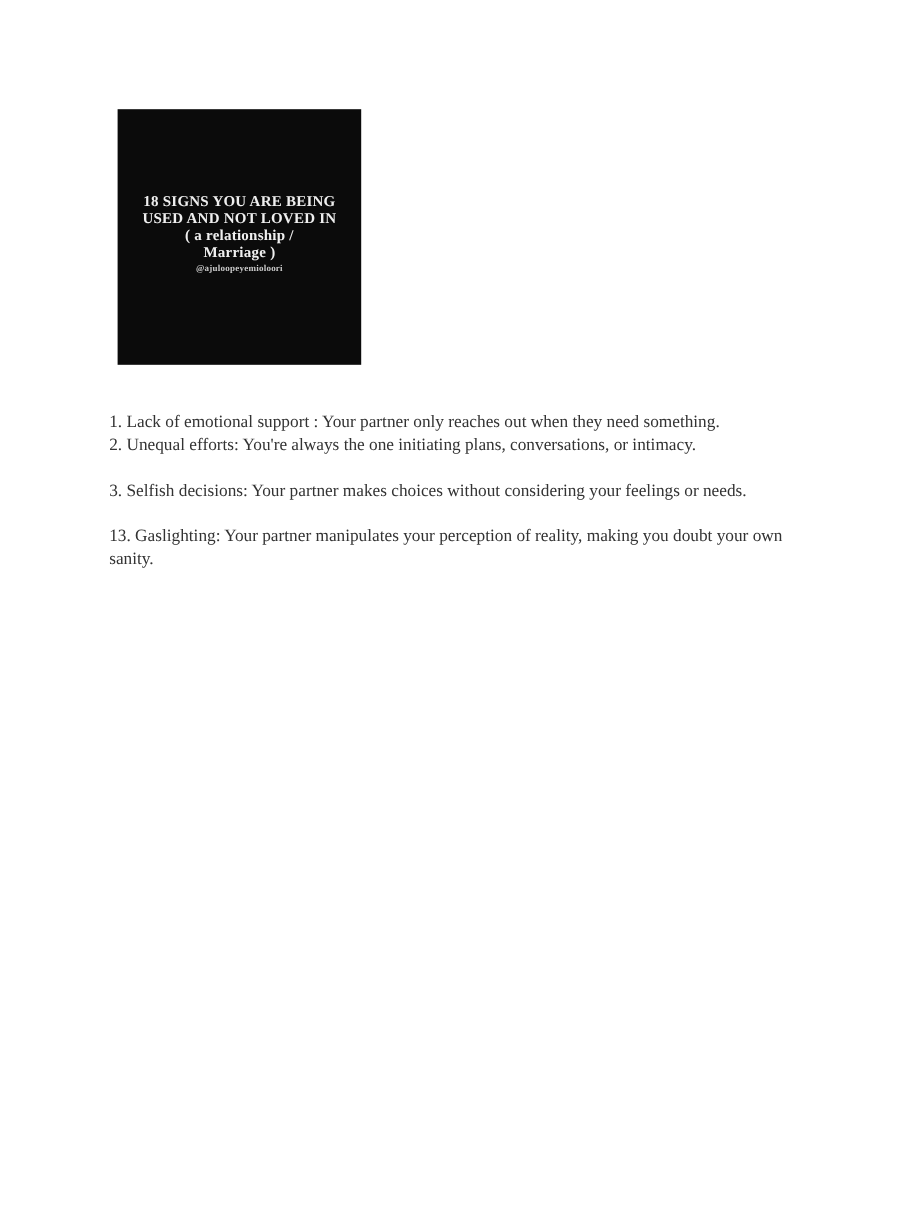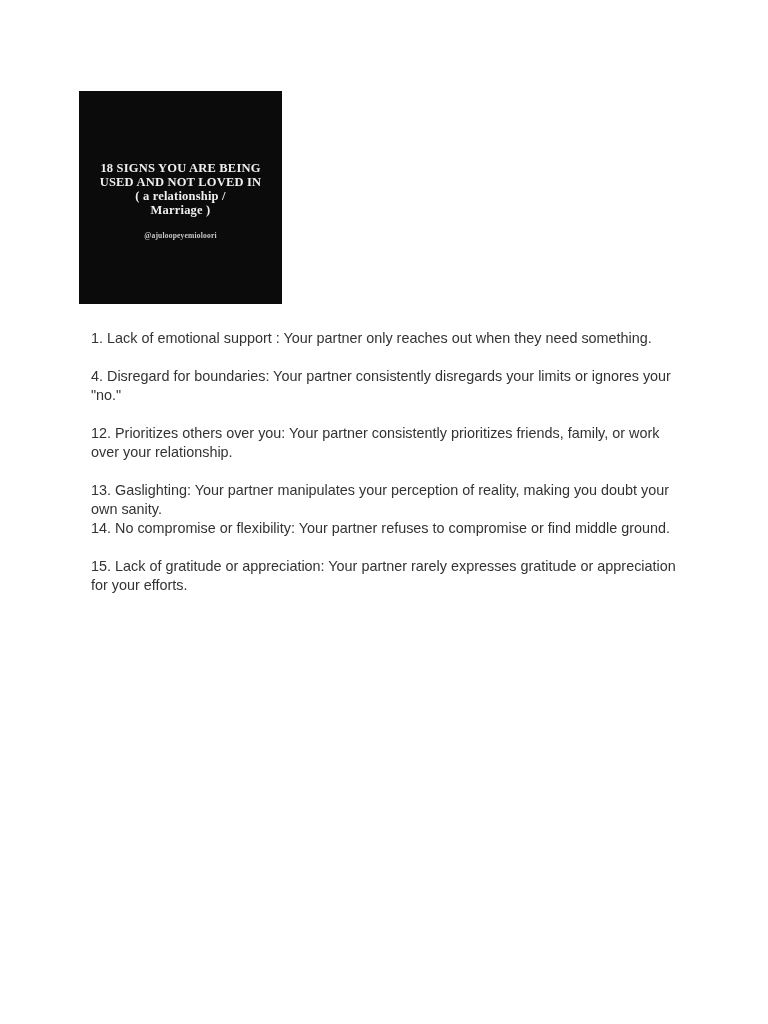--- a/index.html
+++ b/index.html
@@ -11,21 +11,21 @@
     position: relative;
     width: 768px;
     height: 1024px;
     background: #ffffff;
     overflow: hidden;
     font-family: "Liberation Sans", sans-serif;
   }
   
   .cover {
     position: absolute;
-    left: 79px;
+    left: 98px;
     top: 91px;
     width: 203px;
     height: 213px;
     background: #0b0b0b;
     display: flex;
     align-items: flex-start;
     justify-content: center;
   }
   .cover-text {
     margin-top: 70px;
@@ -34,39 +34,40 @@
     font-family: "Liberation Serif", serif;
     font-weight: bold;
   }
   .cover-line {
     font-size: 12.5px;
     line-height: 14px;
     letter-spacing: 0.2px;
     white-space: nowrap;
   }
   .cover-handle {
-    margin-top: 14px;
+    margin-top: 2px;
     font-size: 7.5px;
     line-height: 9px;
     color: #c9c9c9;
     letter-spacing: 0.2px;
     white-space: nowrap;
   }
   
   .body-text {
     position: absolute;
     left: 91px;
     top: 329px;
     width: 596px;
     color: #333333;
     font-size: 14.4px;
     line-height: 19px;
   }
   .para {
-    margin: 0 0 19px 0;
+    margin: 14px 0 19px 0;
+    font-family: Liberation Serif, serif;
   }
   .item {
     margin: 0;
   }
 </style>
 </head>
 <body>
 
 <div class="page">
 
@@ -76,31 +77,29 @@
       <div class="cover-line">USED AND NOT LOVED IN</div>
       <div class="cover-line">( a relationship /</div>
       <div class="cover-line">Marriage )</div>
       <div class="cover-handle">@ajuloopeyemioloori</div>
     </div>
   </div>
 
   <div class="body-text">
     <div class="para">
       <div class="item">1. Lack of emotional support : Your partner only reaches out when they need something.</div>
+      <div class="item">2. Unequal efforts: You're always the one initiating plans, conversations, or intimacy.</div>
     </div>
     <div class="para">
-      <div class="item">4. Disregard for boundaries: Your partner consistently disregards your limits or ignores your "no."</div>
+      <div class="item">3. Selfish decisions: Your partner makes choices without considering your feelings or needs.</div>
     </div>
     <div class="para">
     </div>
     <div class="para">
-      <div class="item">12. Prioritizes others over you: Your partner consistently prioritizes friends, family, or work over your relationship.</div>
     </div>
     <div class="para">
       <div class="item">13. Gaslighting: Your partner manipulates your perception of reality, making you doubt your own sanity.</div>
-      <div class="item">14. No compromise or flexibility: Your partner refuses to compromise or find middle ground.</div>
     </div>
     <div class="para">
-      <div class="item">15. Lack of gratitude or appreciation: Your partner rarely expresses gratitude or appreciation for your efforts.</div>
     </div>
   </div>
 
 </div>
 
 </body></html>

